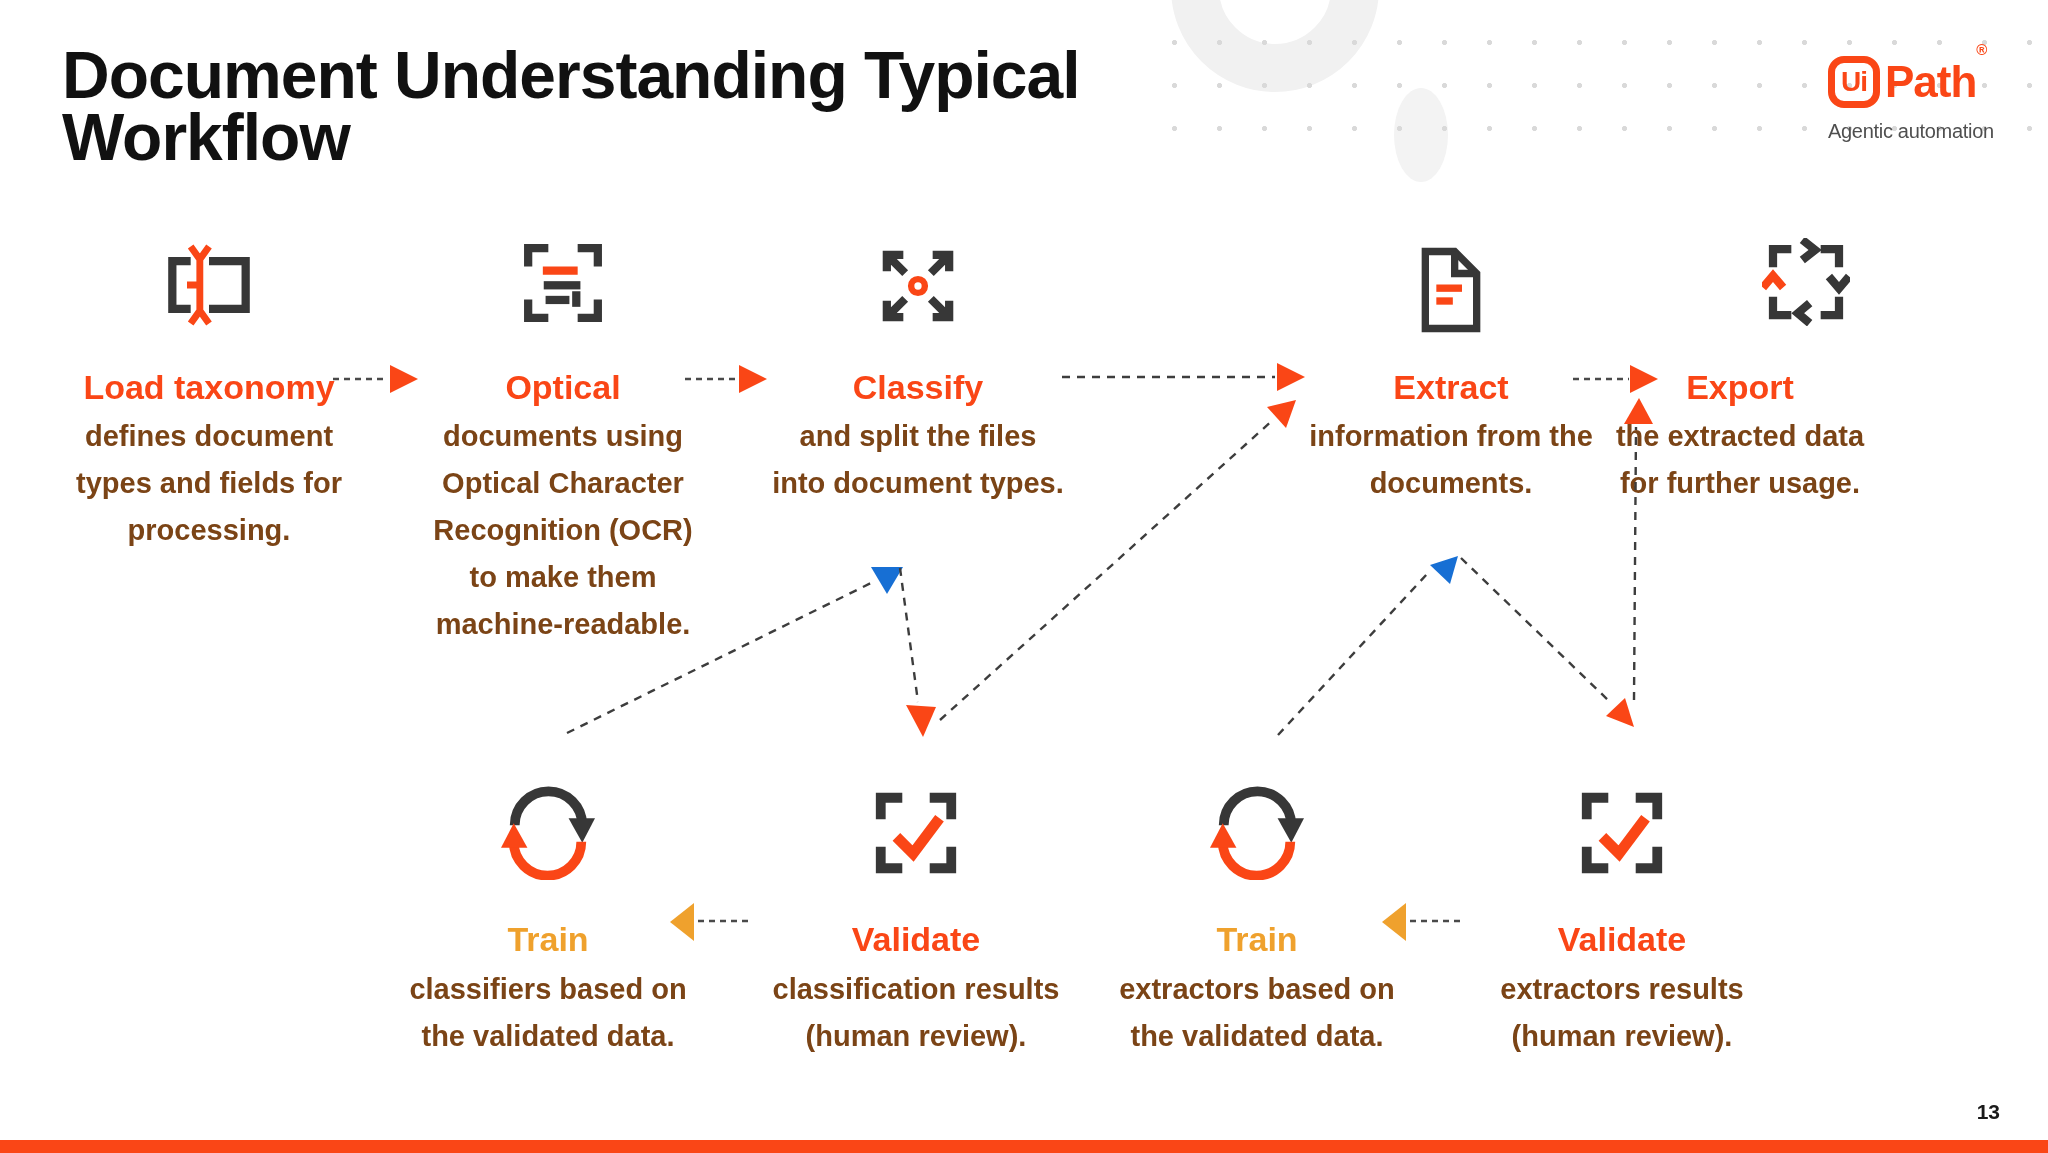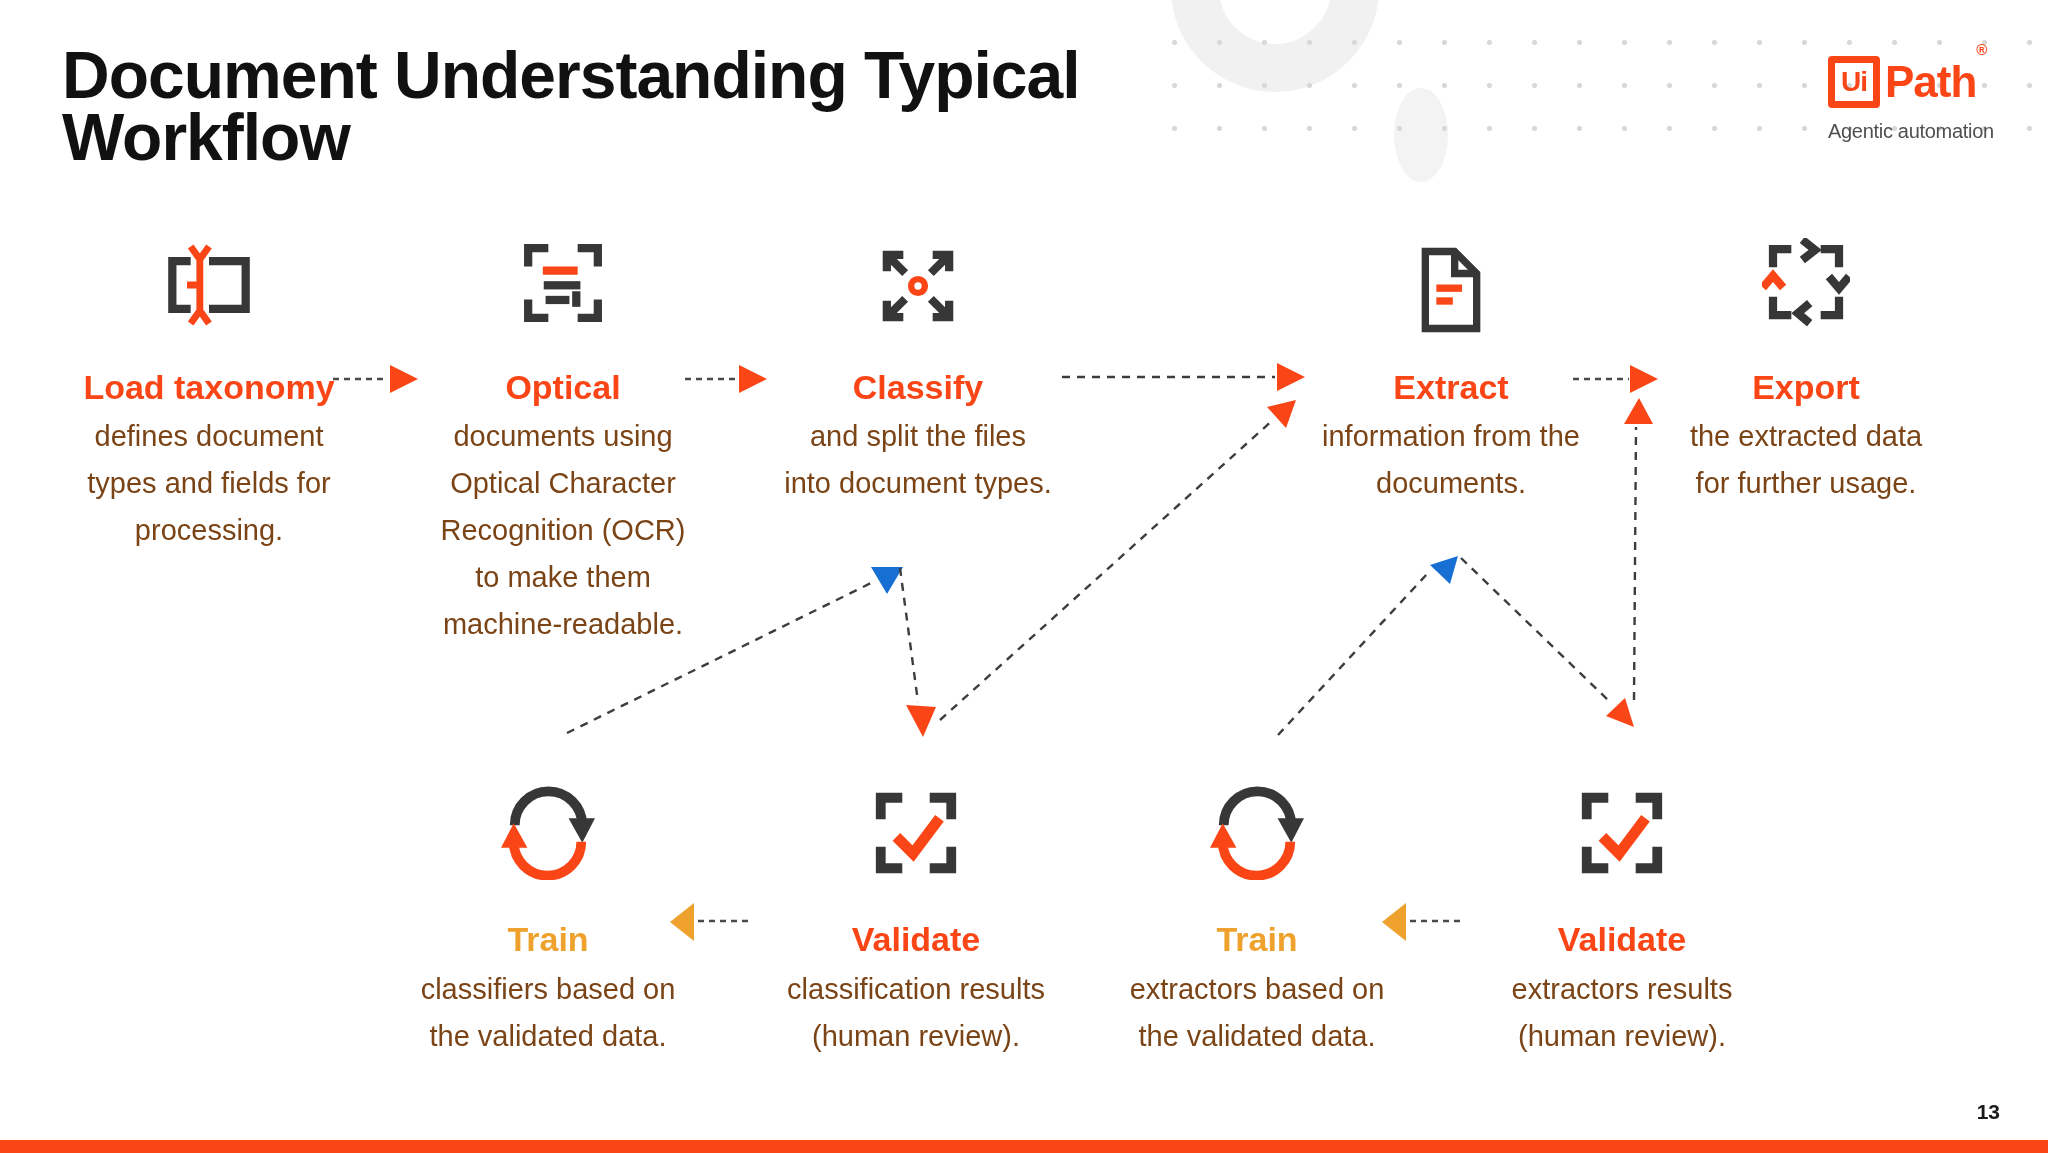--- a/index.html
+++ b/index.html
@@ -12,36 +12,36 @@
   .bg-ring{position:absolute;left:1171px;top:-116px;width:208px;height:208px;border-radius:50%;
     border:48px solid #f1f1f1;box-sizing:border-box;}
   .bg-ellipse{position:absolute;left:1394px;top:88px;width:54px;height:94px;border-radius:50%;
     background:#f3f3f3;}
   
   .title{position:absolute;left:62px;top:44px;font-size:66px;line-height:62px;font-weight:bold;
     color:#111;letter-spacing:-1px;}
   
   .logo{position:absolute;left:1828px;top:56px;}
   .logo-row{display:flex;align-items:center;}
-  .logo-box{width:52px;height:52px;border:7px solid var(--orange);border-radius:4px;
+  .logo-box{width:52px;height:52px;border:7px solid var(--orange);border-radius:16px;
     box-sizing:border-box;display:flex;align-items:center;justify-content:center;}
   .logo-ui{font-size:28px;font-weight:bold;color:var(--orange);letter-spacing:-1px;}
   .logo-path{font-size:44px;font-weight:bold;color:var(--orange);margin-left:5px;letter-spacing:-1px;}
   .logo-reg{font-size:15px;font-weight:bold;color:var(--orange);vertical-align:top;position:relative;top:-16px;}
   .logo-tagline{margin-top:12px;font-size:20px;color:var(--tagline-grey);letter-spacing:-0.3px;}
   
   .icon{position:absolute;}
   .icon svg{display:block;width:100%;height:100%;}
   .ic-dark{stroke:var(--dark);fill:none;}
   .ic-orange{stroke:var(--orange);fill:none;}
   .fill-dark{fill:var(--dark);stroke:none;}
   .fill-orange{fill:var(--orange);stroke:none;}
   .stepText{position:absolute;text-align:center;}
   .stepText .h{font-size:34px;font-weight:bold;line-height:36px;color:var(--orange);}
-  .stepText .lines{margin-top:8px;font-size:29px;font-weight:normal;line-height:47px;color:var(--brown);}
+  .stepText .lines{margin-top:8px;font-size:29px;font-weight:bold;line-height:47px;color:var(--brown);}
   .loopText .h{line-height:38px;}
   .h.yellow{color:var(--yellow);}
   
   .overlay{position:absolute;left:0;top:0;}
   .dashDark{stroke:#3d3d3d;stroke-width:2.4;fill:none;stroke-dasharray:8 7;}
   .dashGray{stroke:#4a4a4a;stroke-width:2.6;fill:none;stroke-dasharray:6 5;}
   .headOrange{fill:var(--orange);}
   .headYellow{fill:var(--yellow);}
   .headBlue{fill:var(--blue);}
   
@@ -141,21 +141,21 @@
       <div>into document types.</div>
     </div>
   </div>
   <div class="stepText" style="left:1271px;top:369px;width:360px;">
     <div class="h">Extract</div>
     <div class="lines">
       <div>information from the</div>
       <div>documents.</div>
     </div>
   </div>
-  <div class="stepText" style="left:1626px;top:369px;width:360px;">
+  <div class="stepText" style="left:1560px;top:369px;width:360px;">
     <div class="h">Export</div>
     <div class="lines">
       <div>the extracted data</div>
       <div>for further usage.</div>
     </div>
   </div>
 
   <div class="icon" style="left:501px;top:786px;width:94px;height:94px;">
     <svg viewBox="0 0 96 96">
       <path class="ic-dark" stroke-width="10" d="M14 40 A34.5 34.5 0 0 1 83 40"></path>

